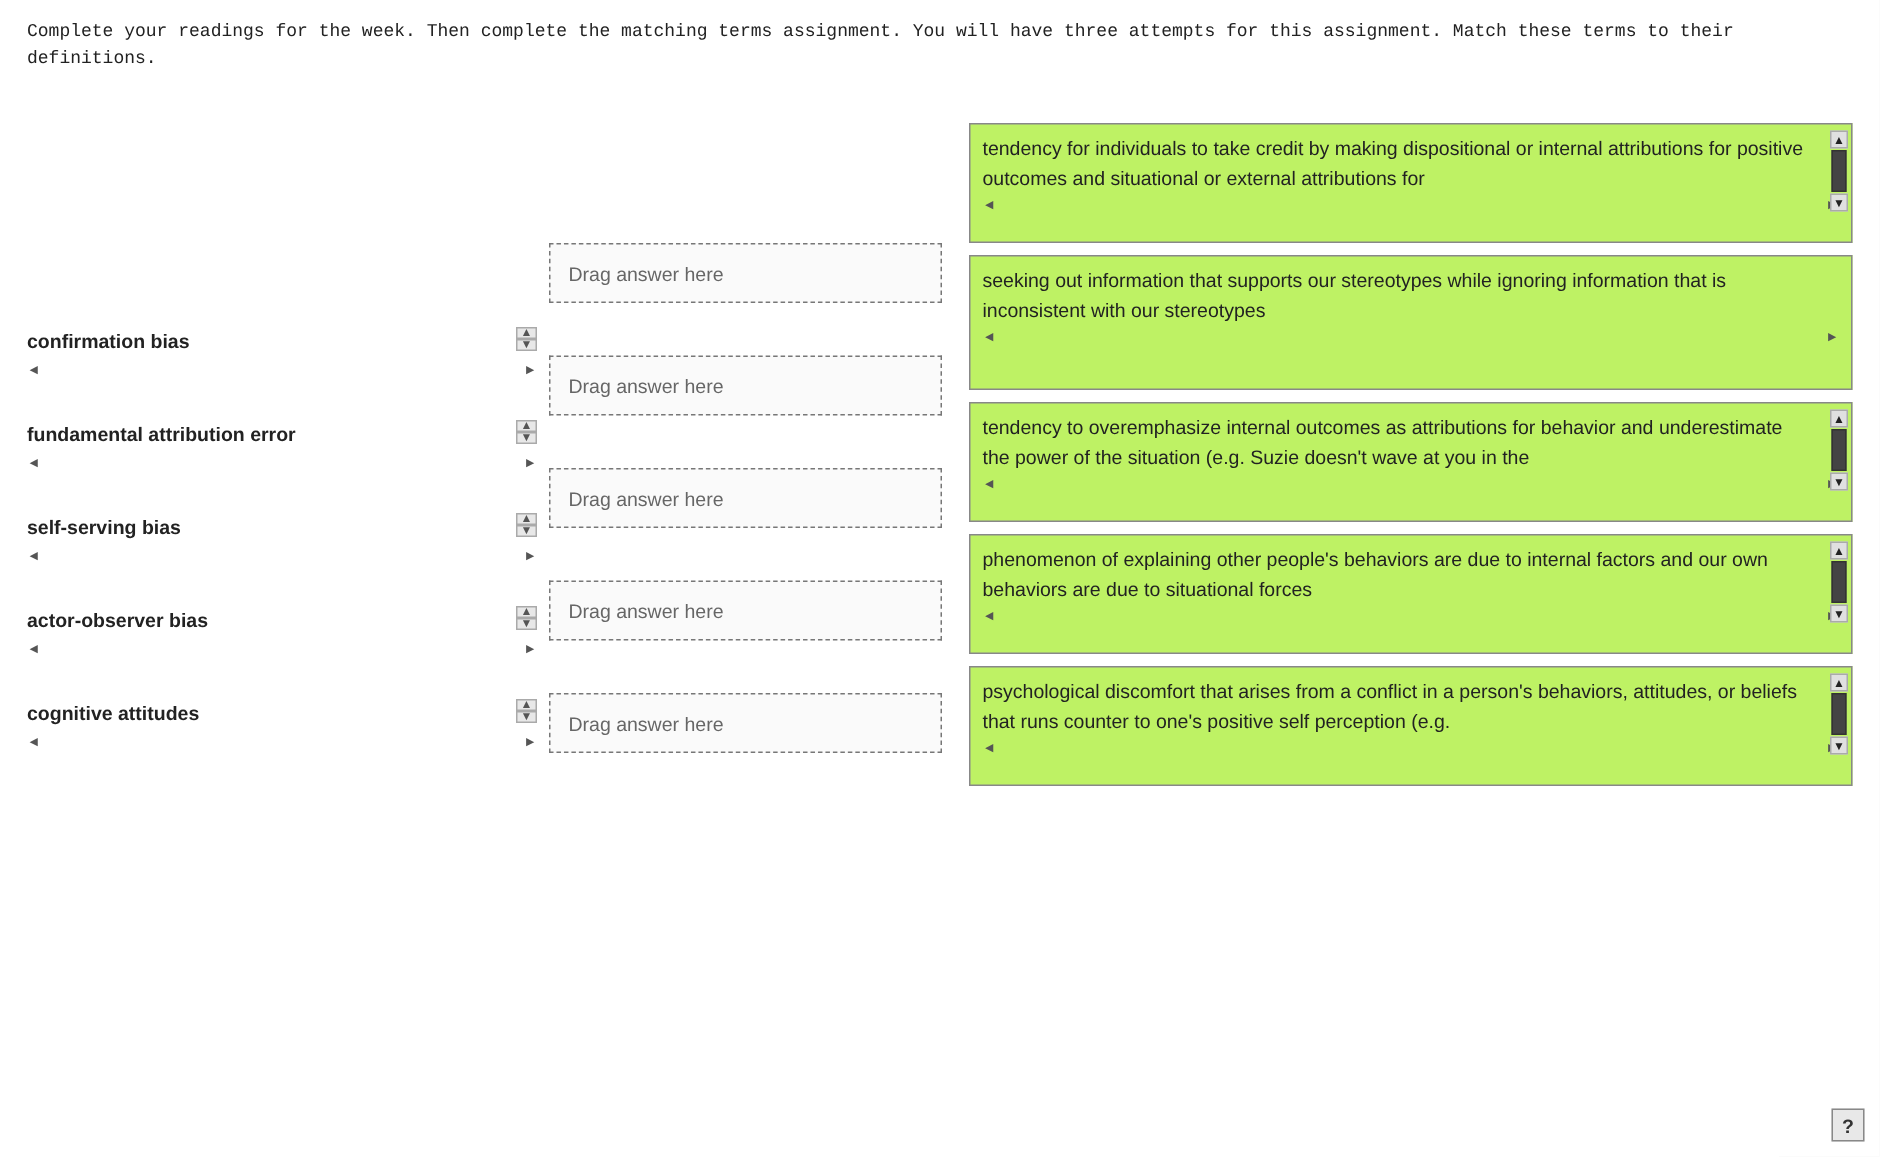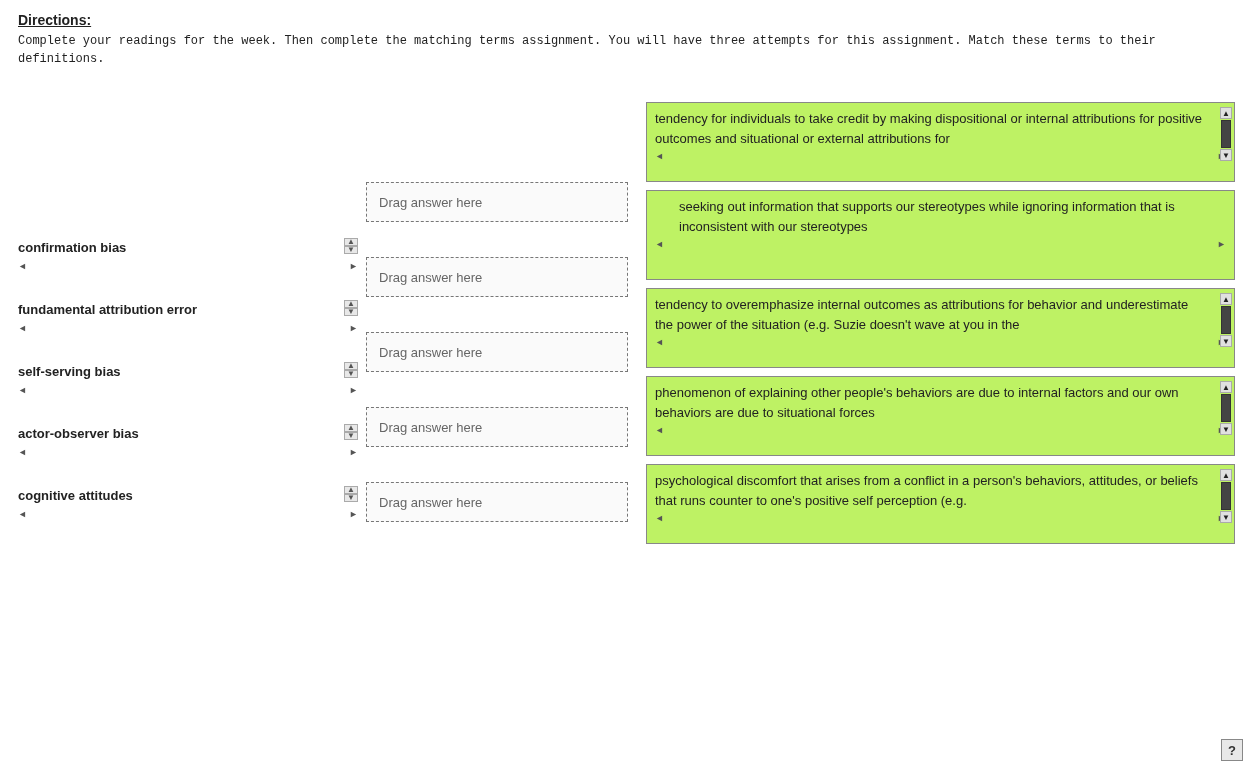--- a/index.html
+++ b/index.html
@@ -201,21 +201,20 @@
     }
     
     .term-block {
       min-height: 62px;
     }
   </style>
 </head>
 <body>
 
 <div class="page-container">
-  <div class="directions-heading">Directions:</div>
   <div class="directions-text">Complete your readings for the week. Then complete the matching terms assignment. You will have three attempts for this assignment. Match these terms to their definitions.</div>
 
   <div class="main-layout">
 
     <div class="terms-column">
 
       <div class="term-block">
         <div class="term-label-area">
           <div class="term-label">confirmation bias</div>
           <div class="term-scroll-arrows">
@@ -316,21 +315,21 @@
             <div class="def-scroll-down">▼</div>
           </div>
         </div>
         <div class="def-horiz-arrows">
           <span class="def-horiz-arrow">◄</span>
           <span class="def-horiz-arrow">►</span>
         </div>
       </div>
 
       <div class="definition-box" style="min-height:90px;">
-        <div style="display:flex; flex-direction:row;margin-left:24px;">
+        <div style="display:flex; flex-direction:row;">
           <div class="definition-text">seeking out information that supports our stereotypes while ignoring information that is inconsistent with our stereotypes</div>
         </div>
         <div class="def-horiz-arrows">
           <span class="def-horiz-arrow">◄</span>
           <span class="def-horiz-arrow">►</span>
         </div>
       </div>
 
       <div class="definition-box">
         <div style="display:flex; flex-direction:row;">

